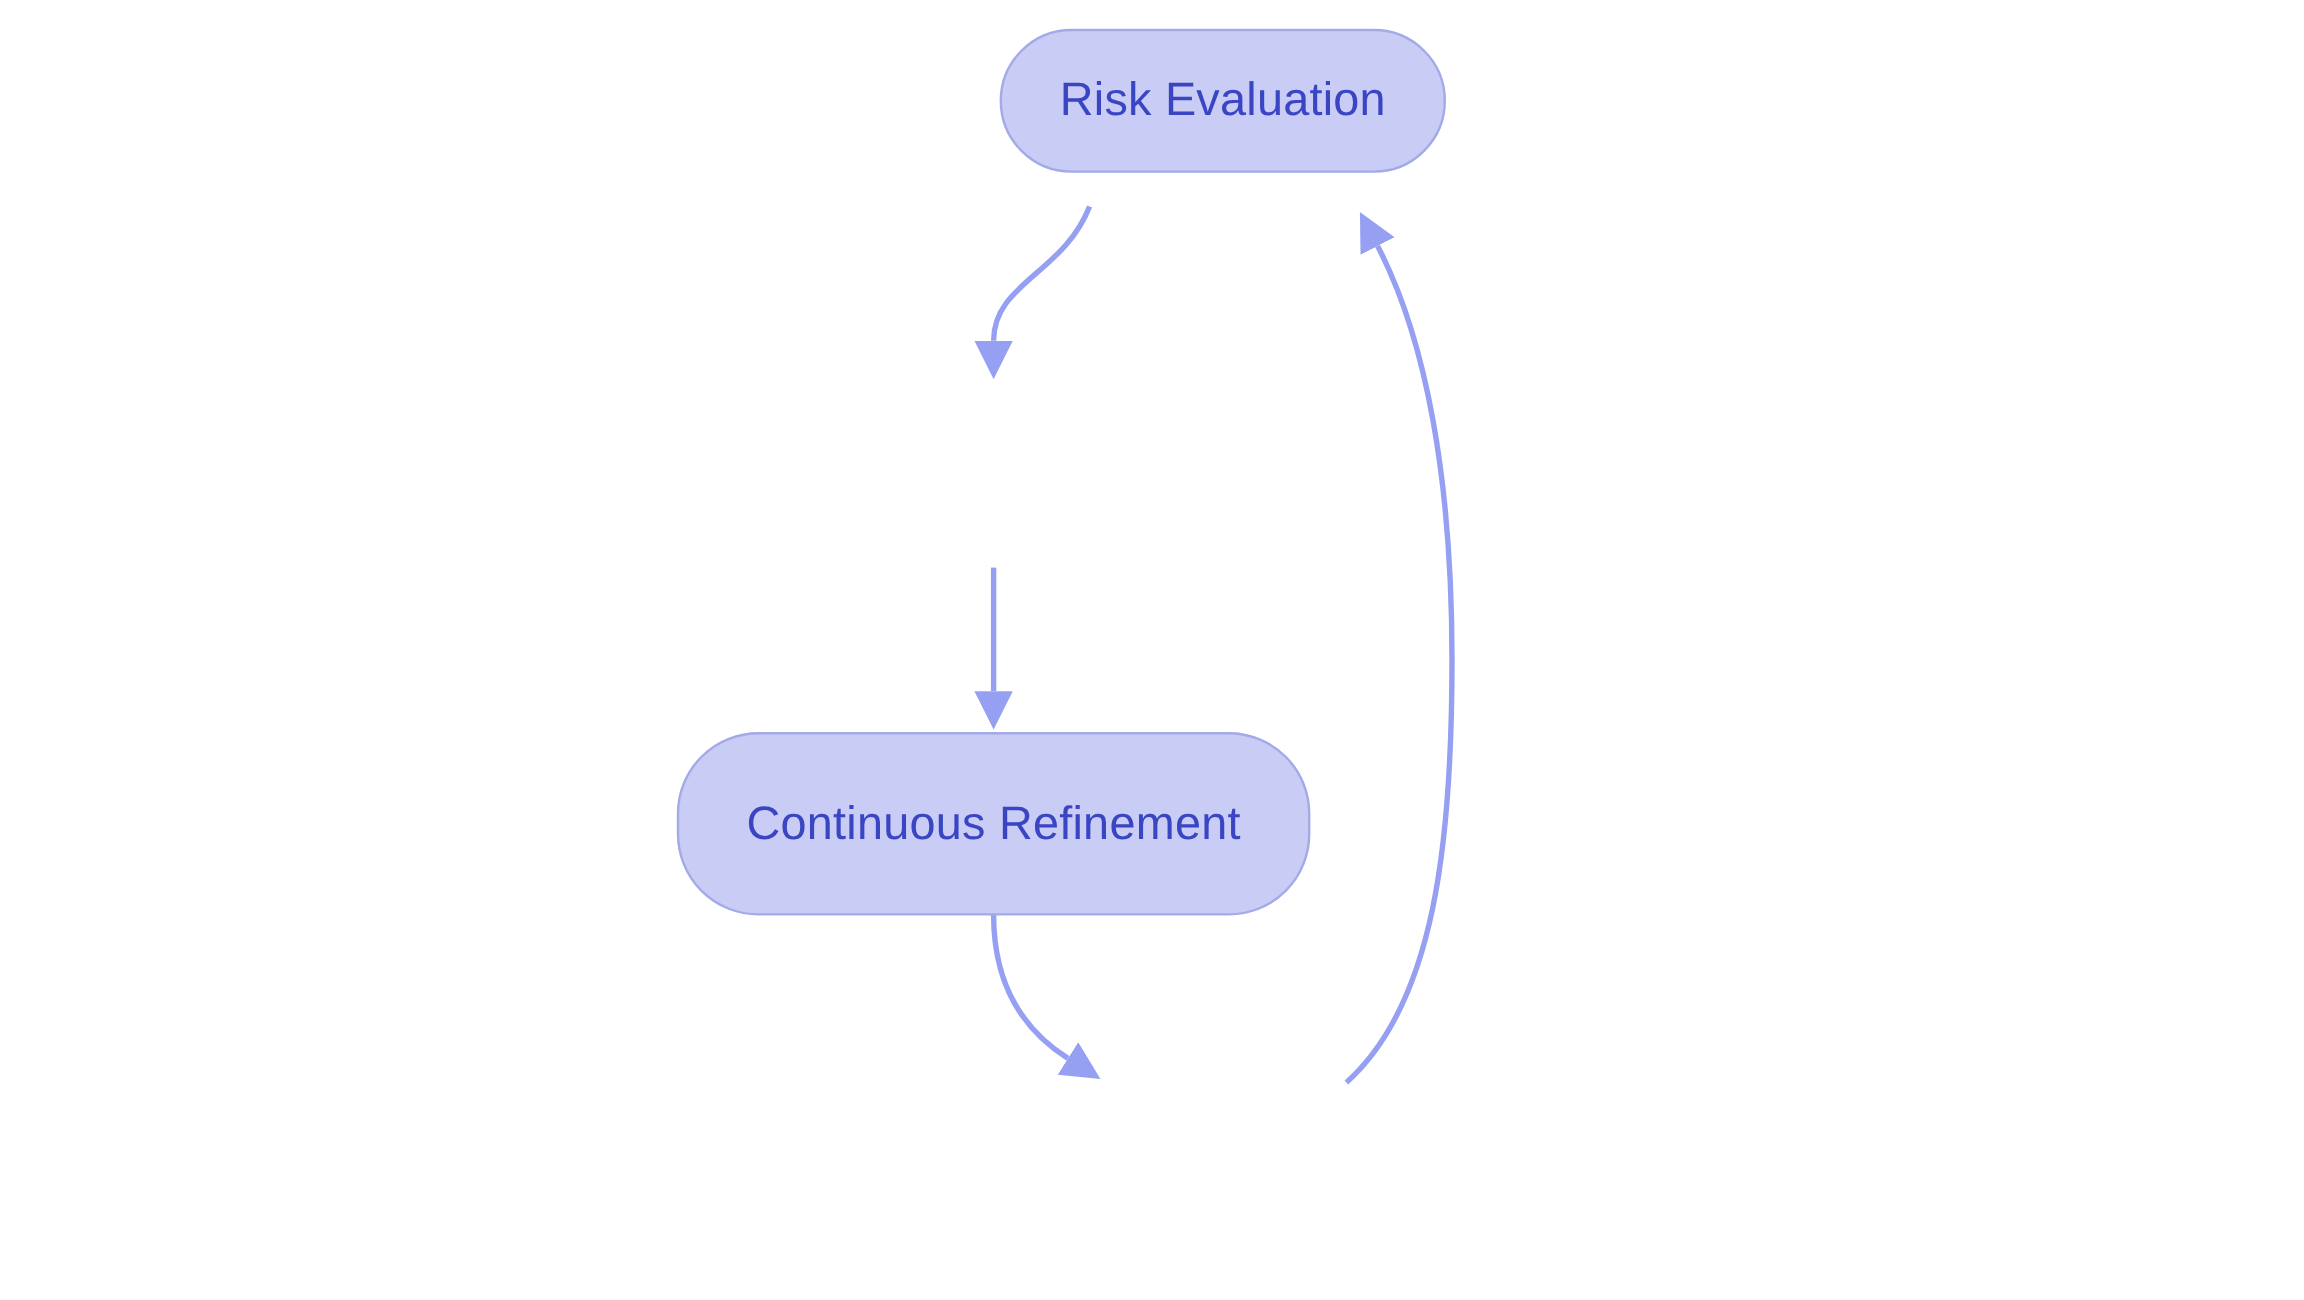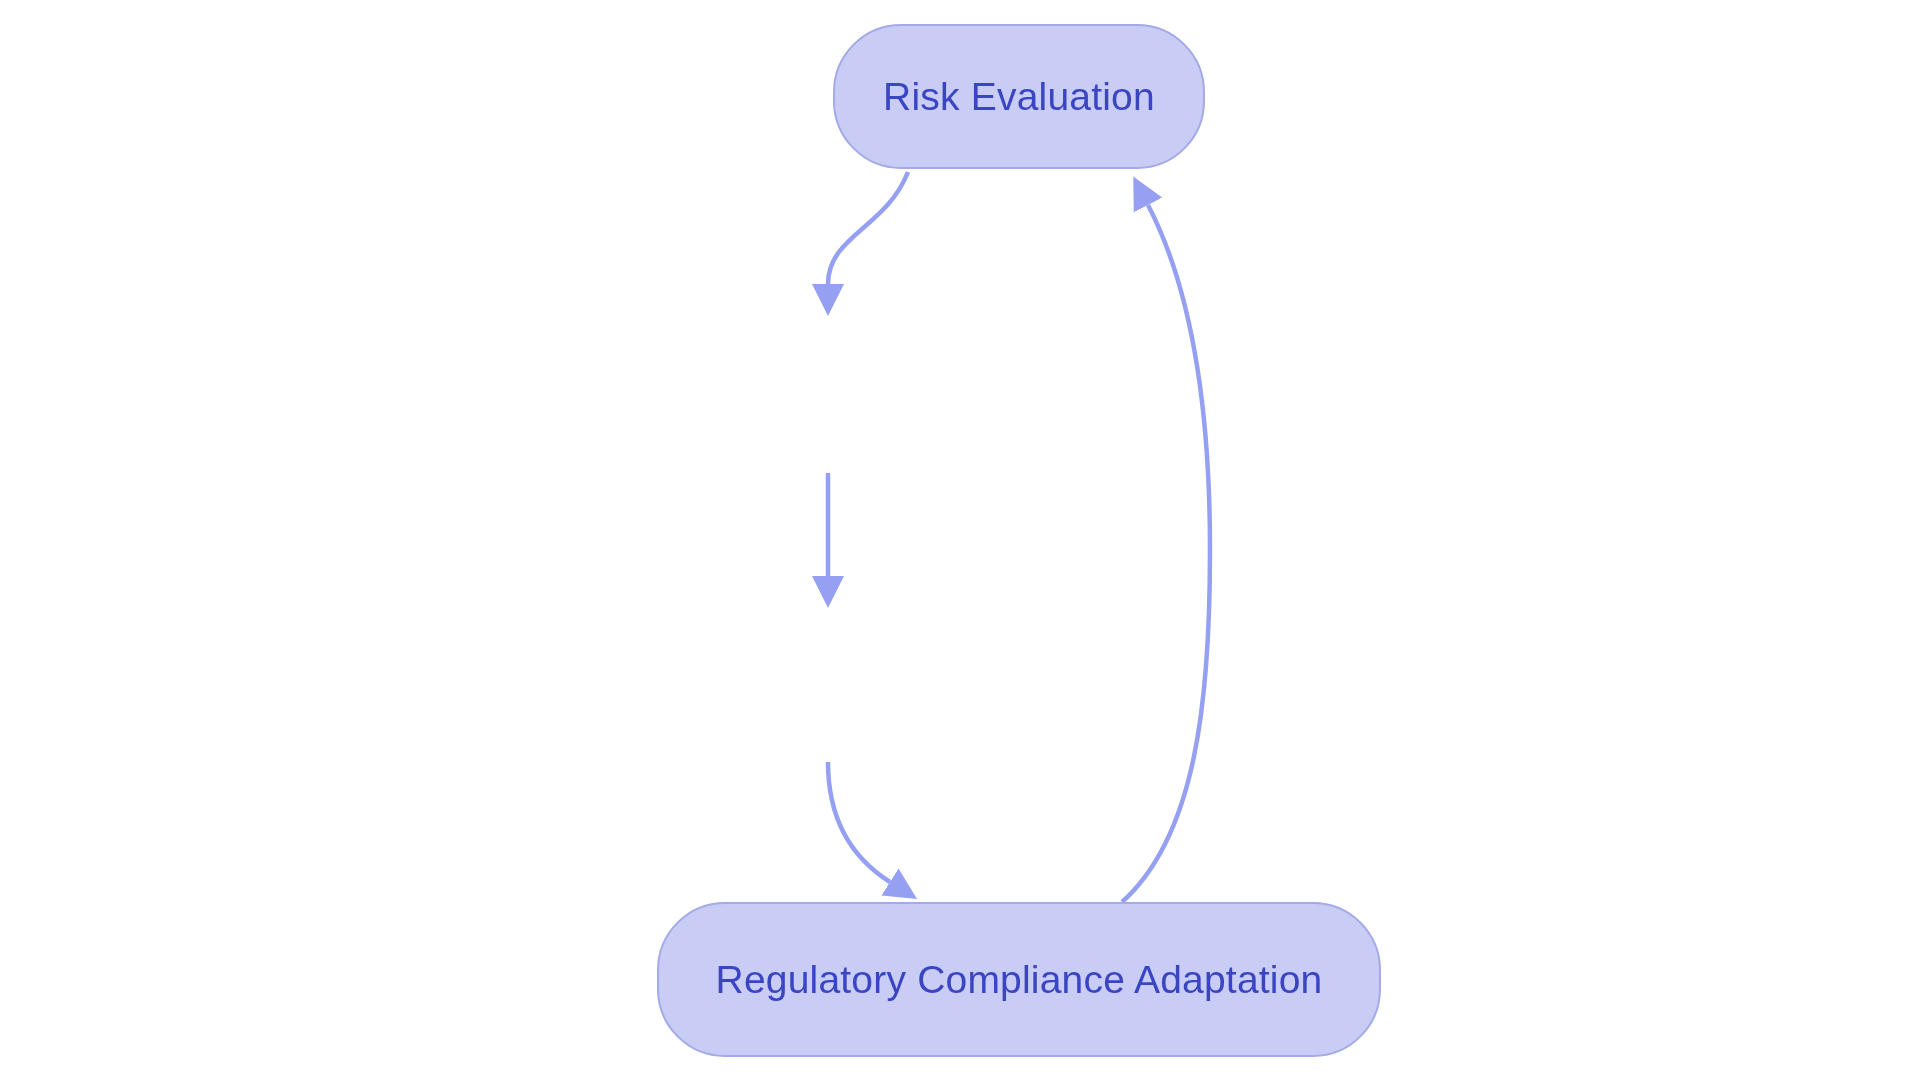--- a/index.html
+++ b/index.html
@@ -42,21 +42,21 @@
     background: var(--node-fill);
     border: 2px solid var(--node-border);
     border-radius: 68px;
     color: var(--node-text);
     font-size: 39px;
     font-weight: 500;
     letter-spacing: 0.2px;
     text-align: center;
     white-space: nowrap;
   }
-  .node-risk        { left: 833px; top: 24px;  width: 372px; height: 145px; align-items: center; }
+  .node-risk        { left: 833px; top: 24px;  width: 372px; height: 120px; align-items: center; }
   .node-feedback    { left: 538px; top: 318px; width: 582px; height: 153px; }
   .node-refinement  { left: 564px; top: 610px; width: 528px; height: 153px; }
   .node-regulatory  { left: 657px; top: 902px; width: 724px; height: 155px; }
 </style>
 </head>
 <body>
 
 <div class="canvas">
 
   <svg class="edges" viewBox="0 0 1920 1083" xmlns="http://www.w3.org/2000/svg">
@@ -73,18 +73,18 @@
     <path class="edge" marker-end="url(#arrow)" d="M 828,762 C 828,820 852,858 890,882"></path>
 
     <path class="edge" marker-end="url(#arrow)" d="M 1122,902 C 1196,836 1210,700 1210,550 C 1210,398 1188,282 1148,205"></path>
   </svg>
 
   <div class="node node-risk">
     <span>Risk Evaluation</span>
   </div>
 
 
+  <div class="node node-refinement">
+    <span>Continuous Refinement</span>
+  </div>
 
-  <div class="node node-regulatory">
-    <span>Regulatory Compliance Adaptation</span>
-  </div>
 
 </div>
 
 </body></html>

